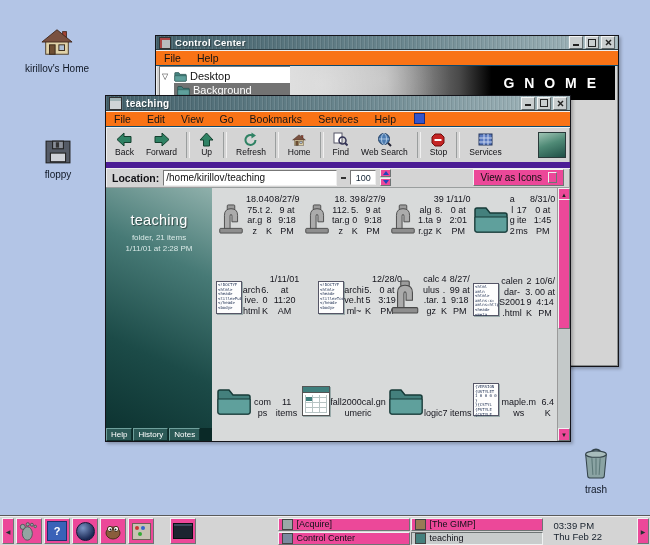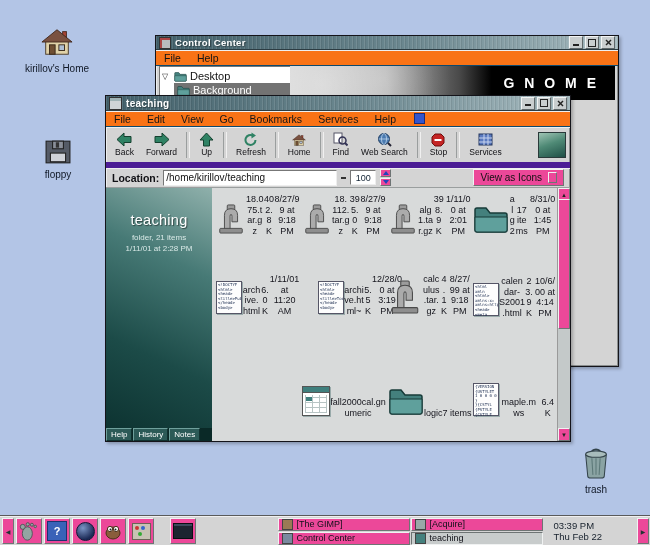--- a/index.html
+++ b/index.html
@@ -475,20 +475,29 @@
 &lt;head&gt;
 &lt;meta http
 &lt;meta nam</div>
                 </div>
               </div>
             <div class="fname">calendar-S2001.html</div>
             <div class="fmeta">23.9 K</div>
             <div class="fmeta">10/6/00 at 4:14 PM</div>
           </div>
 
+          <div class="cell" style="left:2px;top:192px;">
+            <div class="ficon">
+                <svg width="36" height="30">
+                  <use href="#sym-folder"></use>
+                </svg>
+              </div>
+            <div class="fname">comps</div>
+            <div class="fmeta">11 items</div>
+          </div>
           <div class="cell" style="left:88px;top:192px;">
             <div class="ficon">
               <div class="gnum">
                   <div class="gnum-bar"></div>
                   <div class="gnum-grid"></div>
                   <div class="gnum-dot"></div>
                 </div>
             </div>
             <div class="fname">fall2000cal.gnumeric</div>
           </div>
@@ -559,26 +568,26 @@
           <i style="left:8px;top:2px;background:#36c;"></i>
           <i style="left:5px;top:8px;background:#3a3;"></i>
       </span>
     </div>
     <div class="pbtn bevel-out" style="margin-left:14px;">
         <span class="l-term"></span>
       </div>
 
     <div id="tasklist">
       <div class="task bevel-out">
+        <span class="task-ico" style="background:#9aa8a8;"></span>
+        <span>[Acquire]</span>
+      </div>
+      <div class="task bevel-out">
         <span class="task-ico" style="background:#9a7a55;"></span>
         <span>[The GIMP]</span>
-      </div>
-      <div class="task bevel-out">
-        <span class="task-ico" style="background:#9aa8a8;"></span>
-        <span>[Acquire]</span>
       </div>
       <div class="task bevel-out">
         <span class="task-ico" style="background:#7a8aa0;"></span>
         <span>Control Center</span>
       </div>
       <div class="task bevel-in">
         <span class="task-ico" style="background:#44807d;"></span>
         <span>teaching</span>
       </div>
     </div>

